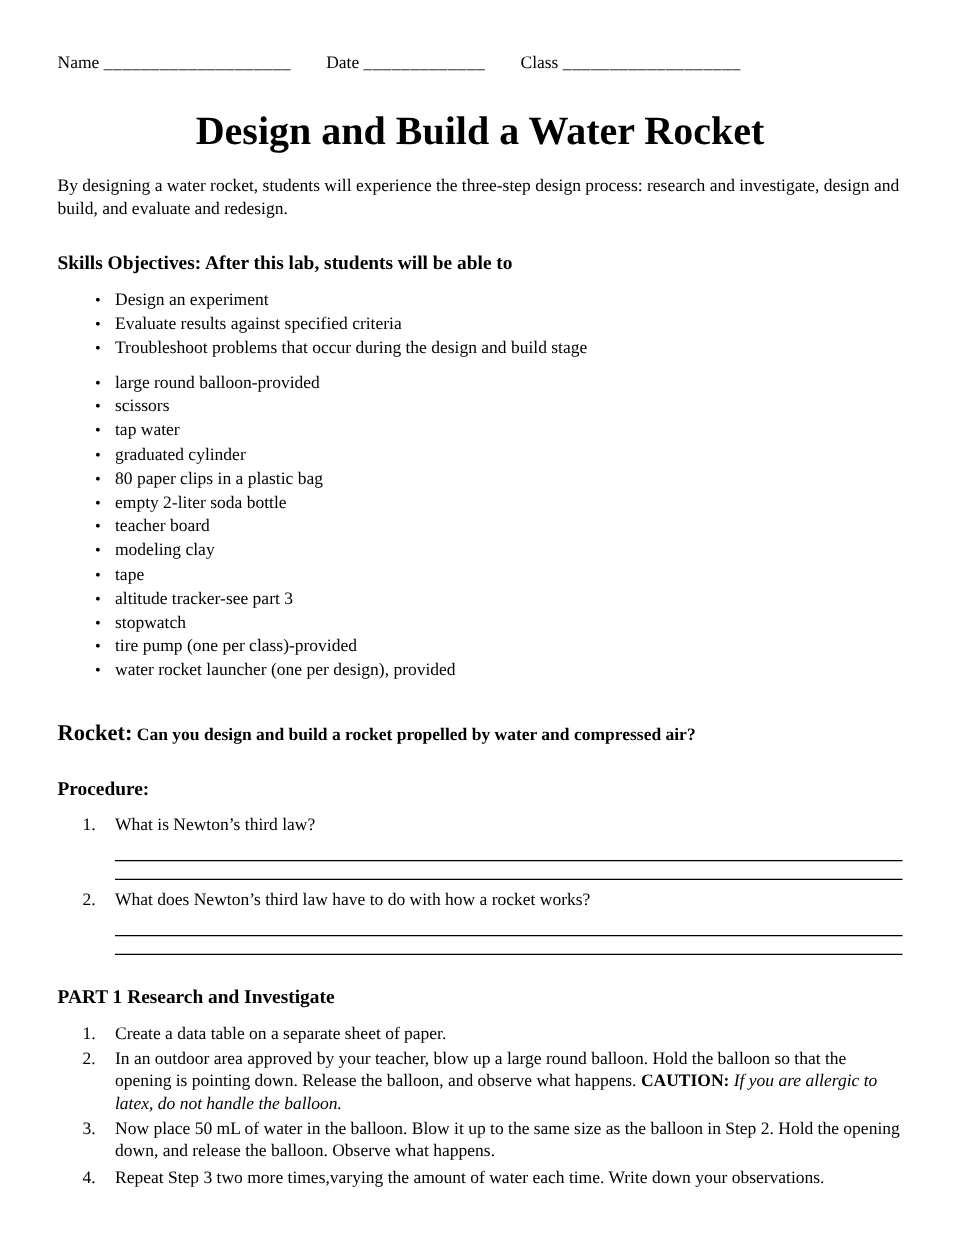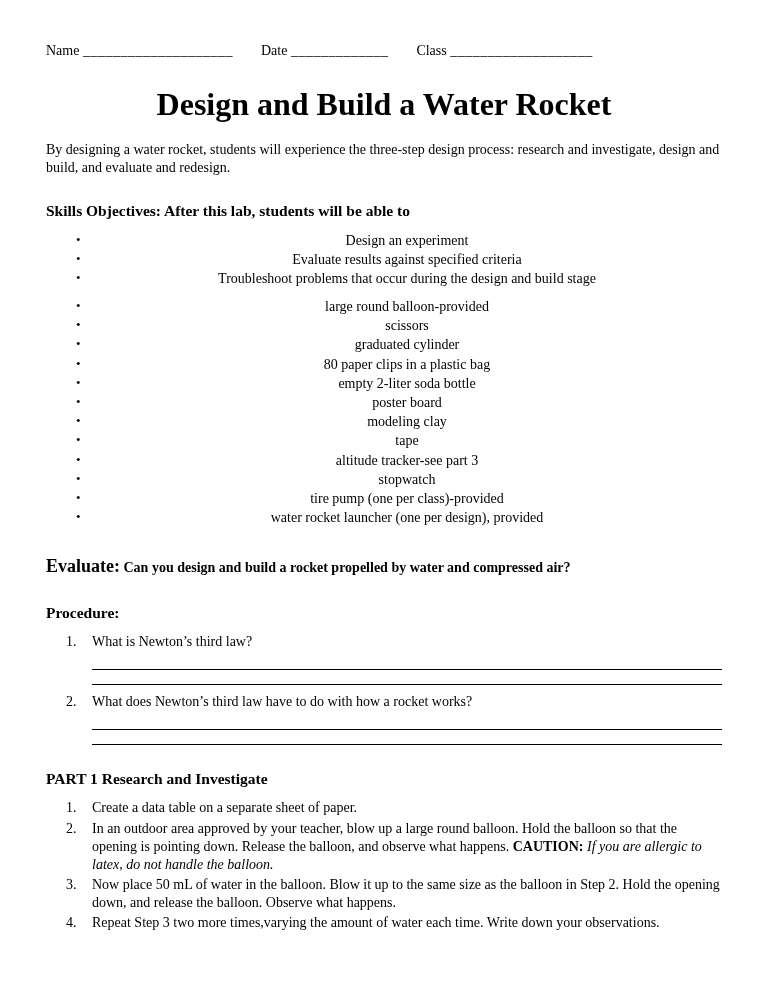--- a/index.html
+++ b/index.html
@@ -34,21 +34,20 @@
   .section-heading {
     font-weight: bold;
     font-size: 15.5px;
     margin: 24px 0 10px 0;
   }
 
   ul.bullet-list {
     margin: 10px 0 0 0;
     padding-left: 30px;
     list-style: none;
-    text-align: center;
   }
   ul.bullet-list li {
     padding-left: 16px;
     position: relative;
     margin-bottom: 1px;
   }
   ul.bullet-list li::before {
     content: "•";
     position: absolute;
     left: 0;
@@ -98,34 +97,35 @@
   <h2 class="section-heading">Skills Objectives: After this lab, students will be able to</h2>
   <ul class="bullet-list">
     <li>Design an experiment</li>
     <li>Evaluate results against specified criteria</li>
     <li>Troubleshoot problems that occur during the design and build stage</li>
   </ul>
 
   <ul class="bullet-list">
     <li>large round balloon-provided</li>
     <li>scissors</li>
+    <li>tap water</li>
     <li>graduated cylinder</li>
     <li>80 paper clips in a plastic bag</li>
     <li>empty 2-liter soda bottle</li>
-    <li>poster board</li>
+    <li>teacher board</li>
     <li>modeling clay</li>
     <li>tape</li>
     <li>altitude tracker-see part 3</li>
     <li>stopwatch</li>
     <li>tire pump (one per class)-provided</li>
     <li>water rocket launcher (one per design), provided</li>
   </ul>
 
   <div class="problem-line">
-    <span class="problem-label">Evaluate:</span><span class="problem-text"> Can you design and build a rocket propelled by water and compressed air?</span>
+    <span class="problem-label">Rocket:</span><span class="problem-text"> Can you design and build a rocket propelled by water and compressed air?</span>
   </div>
 
   <h2 class="section-heading">Procedure:</h2>
 
   <div class="num-list">
     <div class="num-item">
       <span class="num">1.</span>
       <span class="itm-text">What is Newton’s third law?</span>
     </div>
     <div class="answer-lines">

